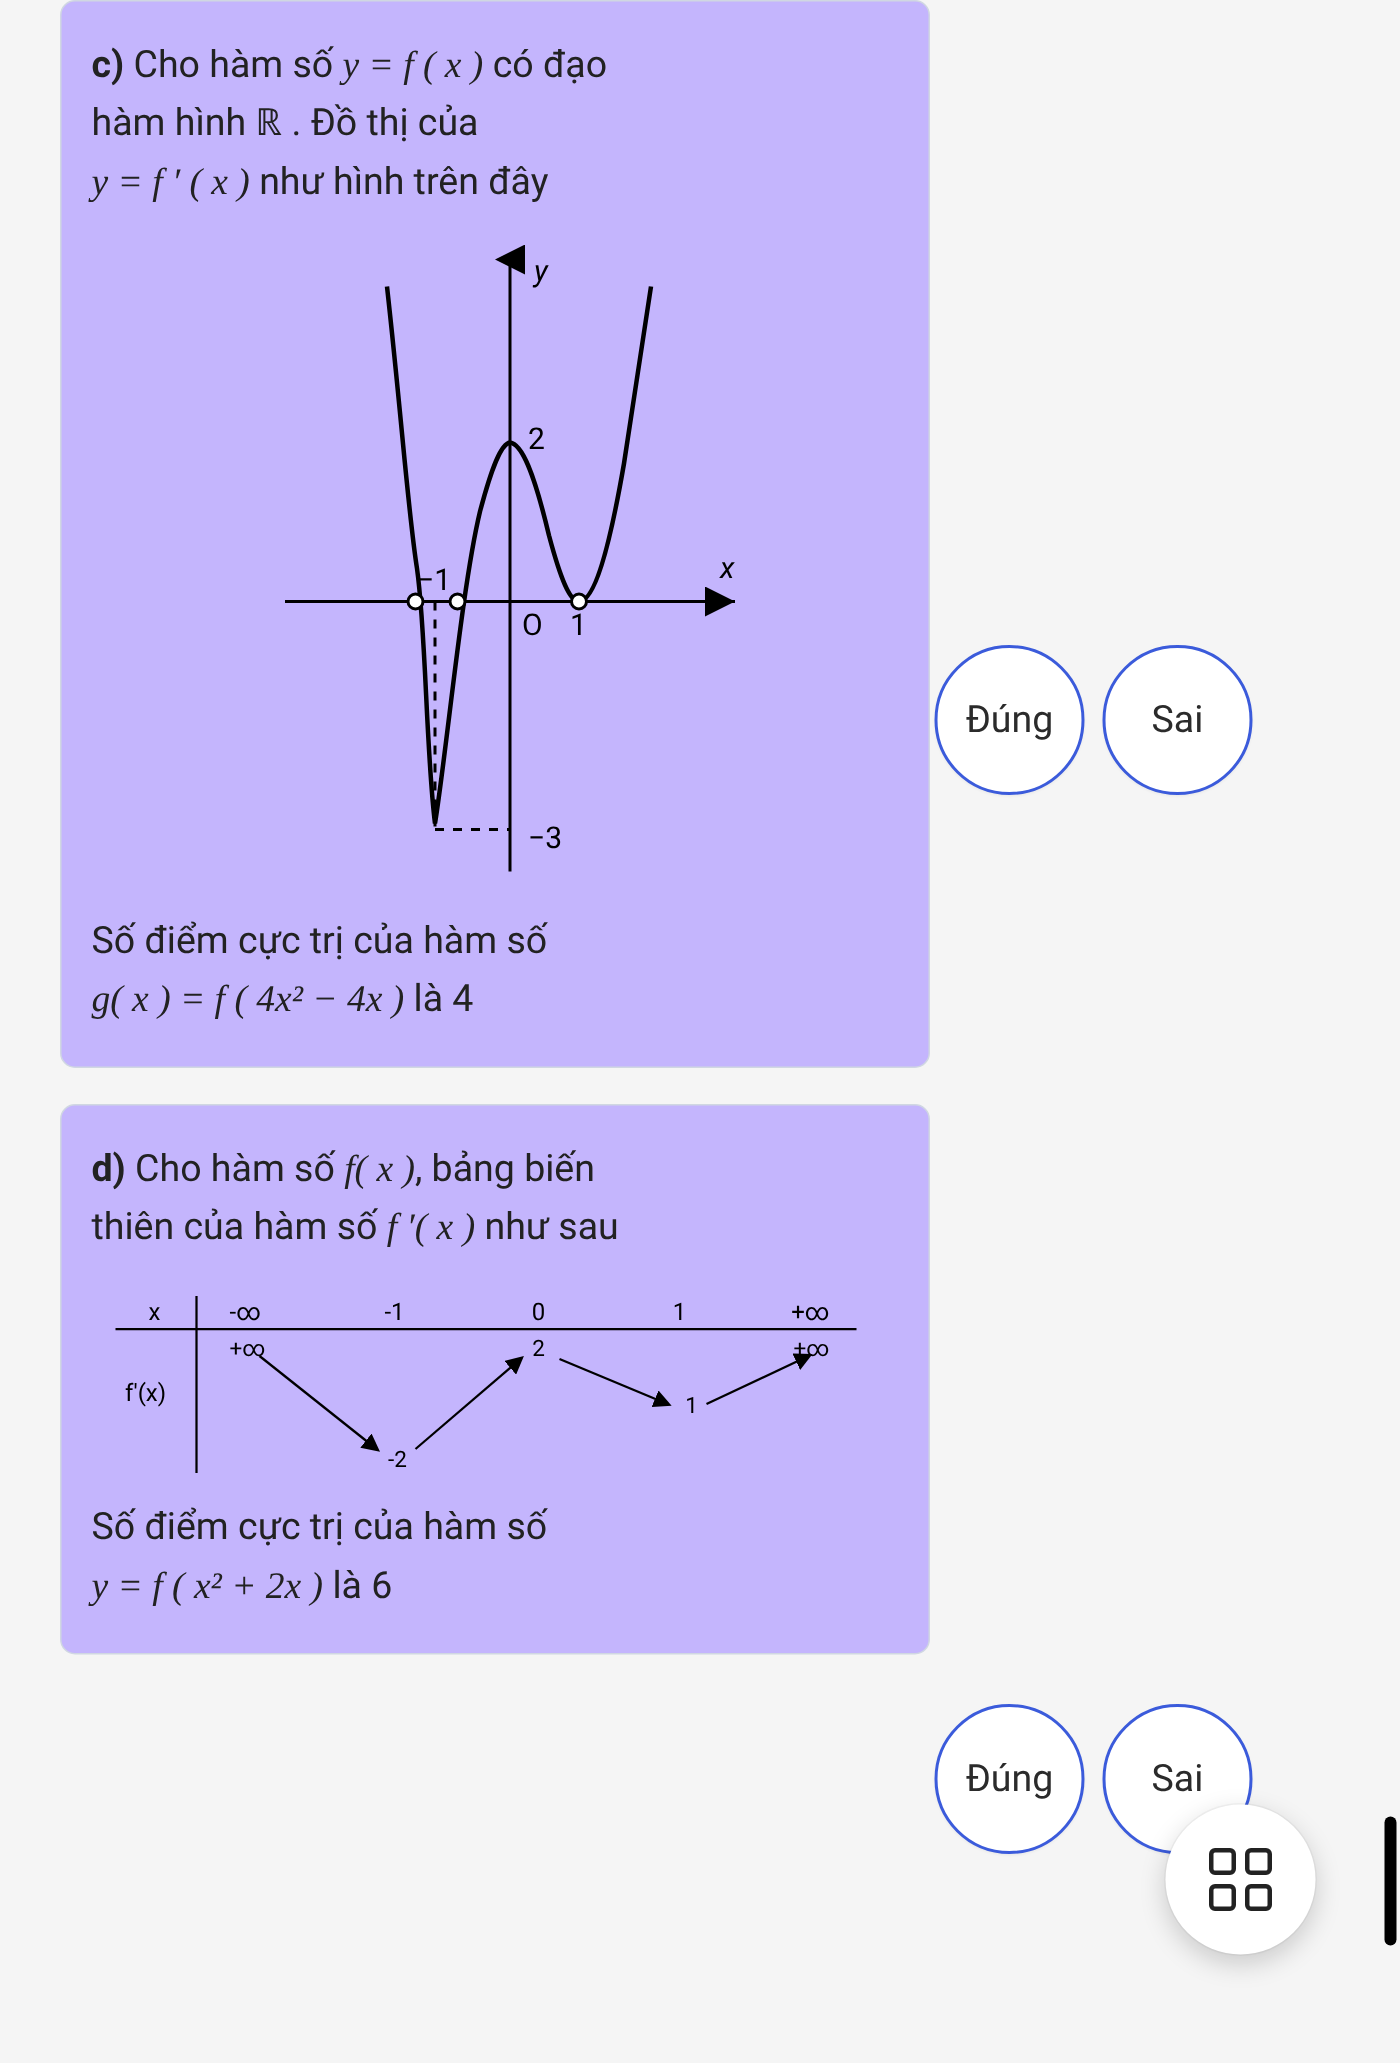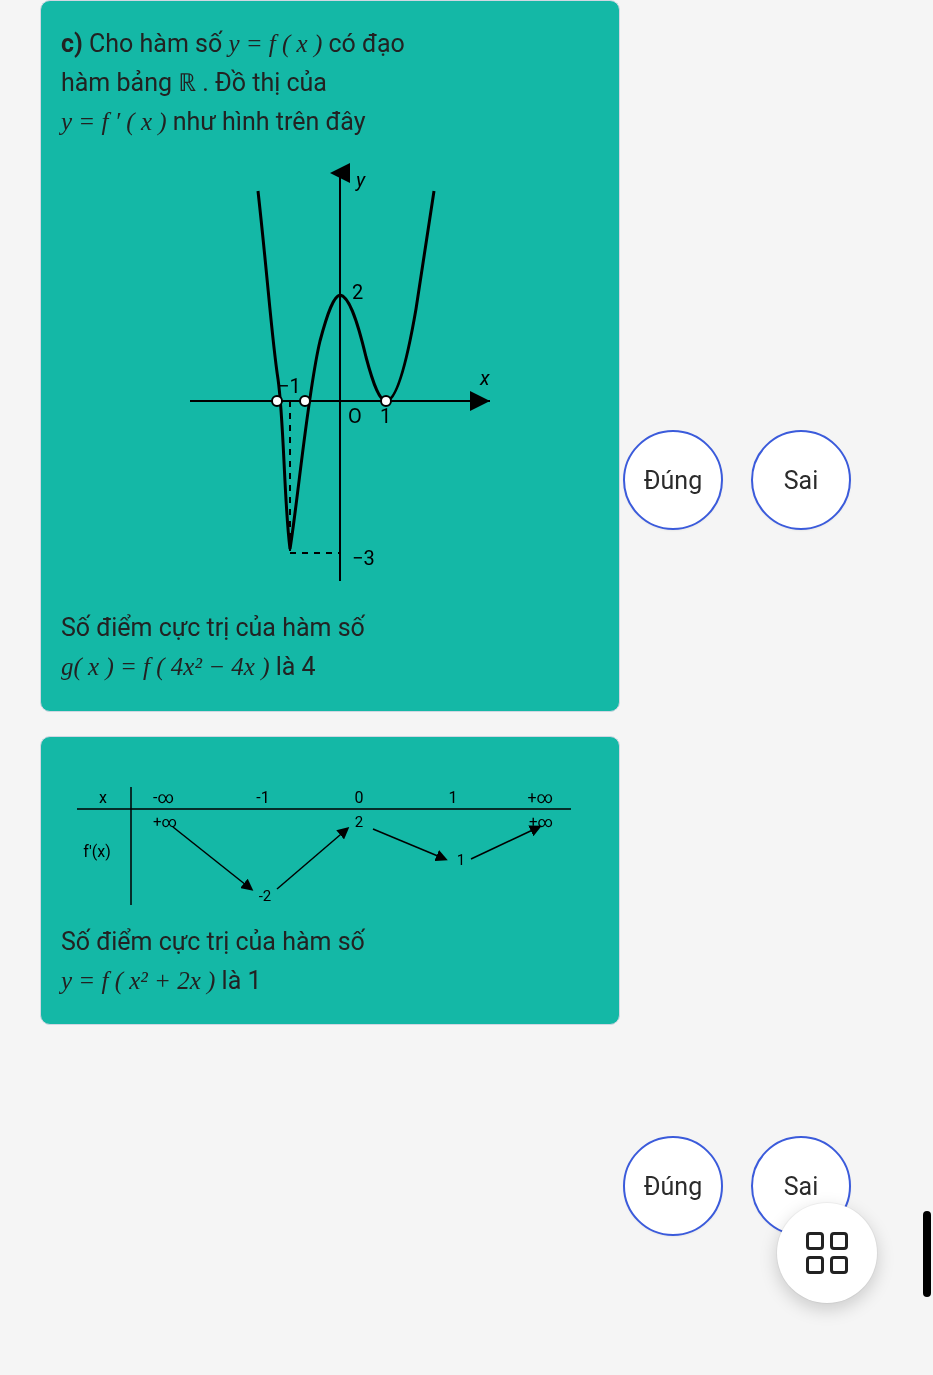--- a/index.html
+++ b/index.html
@@ -11,21 +11,21 @@
     width: 933px;
     height: 1375px;
     position: relative;
   }
   .content-area {
     width: 580px;
     margin-left: 40px;
     padding-top: 0;
   }
   .card {
-    background: #14b8a6;
+    background: #c4b5fd;
     border: 1px solid #d0d7e2;
     border-radius: 10px;
     padding: 24px 20px;
     margin-bottom: 24px;
   }
   .card-text {
     font-size: 25px;
     line-height: 1.55;
     color: #222;
   }
@@ -37,21 +37,21 @@
     justify-content: center;
     margin: 20px 0 18px 0;
   }
   svg.graph1 { display: block; }
 
   .answer-col {
     position: absolute;
     right: 30px;
     width: 280px;
     display: flex;
-    gap: 28px;
+    gap: 12px;
     align-items: center;
   }
   .btn-circle {
     width: 100px;
     height: 100px;
     border-radius: 50%;
     background: #fff;
     border: 2px solid #3b5bdb;
     color: #2b2b2b;
     font-size: 25px;
@@ -105,21 +105,21 @@
 
 <div class="content-area">
 
   <div class="card">
     <div class="card-text">
       <span class="bold-label">c)</span>
       <span>Cho hàm số </span><span class="math-italic">y</span>
       <span class="math-italic">= </span><span class="math-italic">f</span>
       <span class="math-italic">( x )</span>
       <span> có đạo</span><br>
-      <span>hàm bảng </span><span class="bb">ℝ</span><span> . Đồ thị của</span><br>
+      <span>hàm hình </span><span class="bb">ℝ</span><span> . Đồ thị của</span><br>
       <span class="math-italic">y</span>
       <span class="math-italic">= </span><span class="math-italic">f ′</span>
       <span class="math-italic">( x )</span>
       <span> như hình trên đây</span>
     </div>
 
     <div class="graph-wrap">
       <svg class="graph1" width="360" height="430" viewBox="0 0 360 430">
 
         <defs>
@@ -162,20 +162,25 @@
     <div class="card-text">
       <span>Số điểm cực trị của hàm số</span><br>
       <span class="math-italic">g</span><span class="math-italic">( x )</span>
       <span class="math-italic"> = </span>
       <span class="math-italic">f</span><span class="math-italic"> ( </span><span class="math-italic">4x² − 4x</span><span class="math-italic"> )</span>
       <span> là 4</span>
     </div>
   </div>
 
   <div class="card">
+    <div class="card-text">
+      <span class="bold-label">d)</span>
+      <span>Cho hàm số </span><span class="math-italic">f</span><span class="math-italic">( x )</span><span>, bảng biến</span><br>
+      <span>thiên của hàm số </span><span class="math-italic">f ′</span><span class="math-italic">( x )</span><span> như sau</span>
+    </div>
 
     <div class="variation-table">
       <svg width="520" height="130" viewBox="0 0 520 130">
 
         <line x1="70" y1="8" x2="70" y2="126" stroke="#000" stroke-width="1.5"></line>
         <line x1="16" y1="30" x2="510" y2="30" stroke="#000" stroke-width="1.5"></line>
 
         <text x="42" y="24" font-size="16" text-anchor="middle">x</text>
         <text x="36" y="78" font-size="16" text-anchor="middle">f'(x)</text>
 
@@ -199,21 +204,21 @@
         <line x1="112" y1="48" x2="190" y2="110" stroke="#000" stroke-width="1.5" marker-end="url(#arr)"></line>
         <line x1="216" y1="110" x2="286" y2="50" stroke="#000" stroke-width="1.5" marker-end="url(#arr)"></line>
         <line x1="312" y1="50" x2="384" y2="80" stroke="#000" stroke-width="1.5" marker-end="url(#arr)"></line>
         <line x1="410" y1="80" x2="478" y2="48" stroke="#000" stroke-width="1.5" marker-end="url(#arr)"></line>
       </svg>
     </div>
 
     <div class="card-text">
       <span>Số điểm cực trị của hàm số</span><br>
       <span class="math-italic">y</span><span class="math-italic"> = </span><span class="math-italic">f</span><span class="math-italic"> ( </span><span class="math-italic">x² + 2x</span><span class="math-italic"> )</span>
-      <span> là 1</span>
+      <span> là 6</span>
     </div>
   </div>
 
 </div>
 
 <div class="answer-col" style="top:430px;">
   <div class="btn-circle">Đúng</div>
   <div class="btn-circle">Sai</div>
 </div>
 

